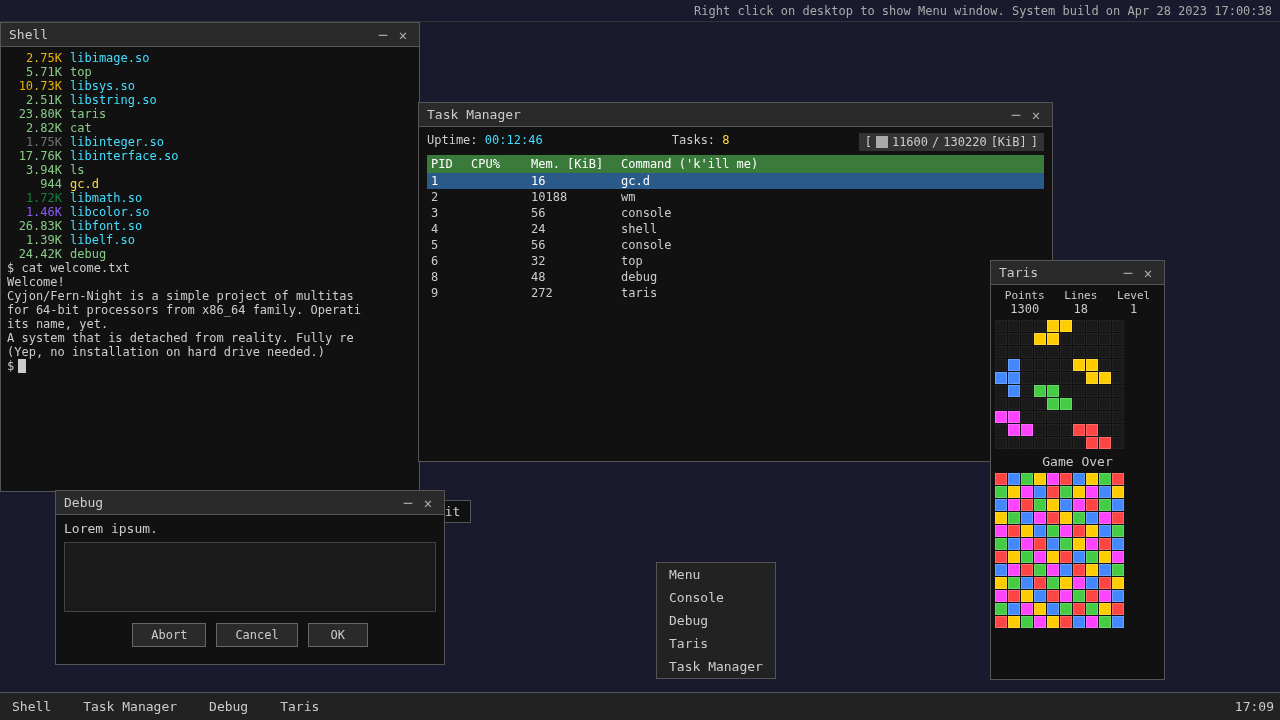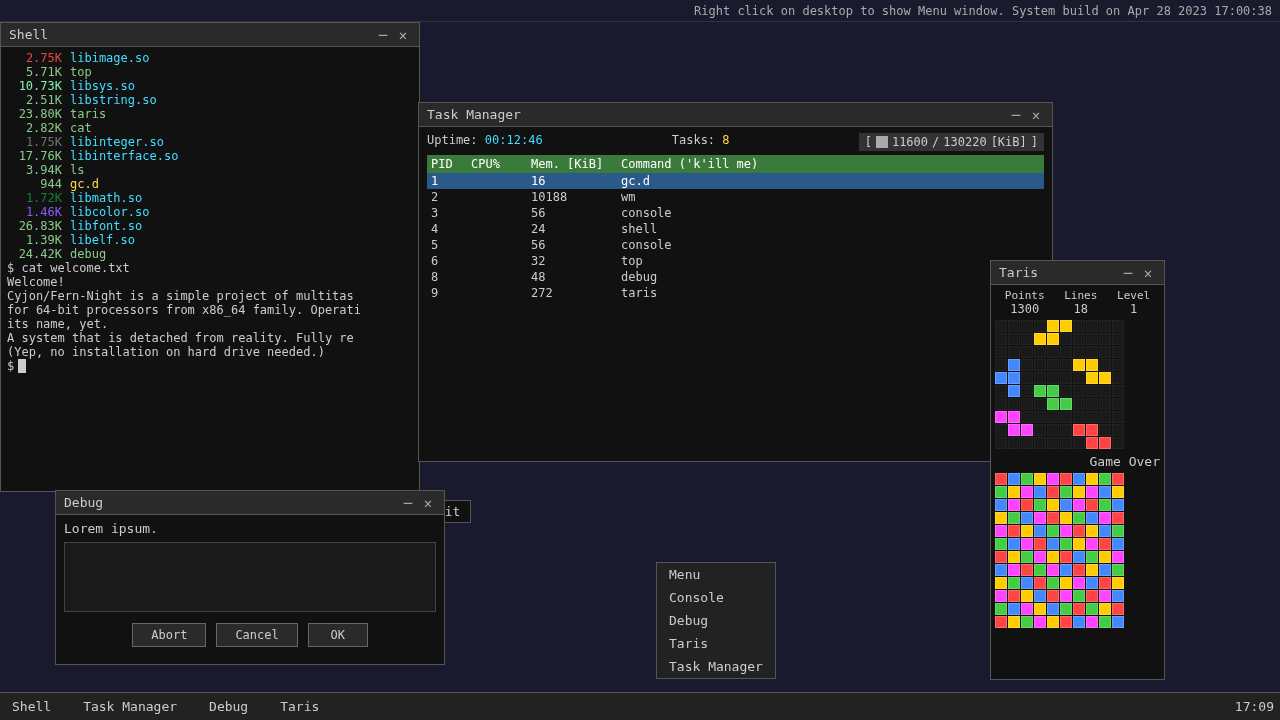--- a/index.html
+++ b/index.html
@@ -230,21 +230,21 @@
       padding: 4px;
     }
     .taris-stats {
       display: flex;
       justify-content: space-around;
       margin-bottom: 4px;
     }
     .taris-stat { text-align: center; font-size: 11px; color: #ccc; }
     .taris-stat-val { color: #ccc; font-size: 12px; }
     .taris-game-over {
-      text-align: right;
+      text-align: center;
       color: #ccc;
       font-size: 13px;
       margin: 4px 0;
     }
 
     
     #context-menu {
       position: absolute;
       left: 656px;
       top: 540px;
@@ -286,29 +286,29 @@
     <div class="window-titlebar">
       <span class="window-title">Shell</span>
       <span class="window-btn">─</span>
       <span class="window-btn">✕</span>
     </div>
     <div class="window-content">
       <div id="shell-content">
 
         <div id="shell-lines">
             <div class="shell-line">
-              <span class="shell-size" style="color:#ef4444">2.75K</span>
+              <span class="shell-size" style="color:#eab308">2.75K</span>
               <span style="color:#44ddff;margin-left:4px">libimage.so</span>
             </div>
             <div class="shell-line">
               <span class="shell-size" style="color:#88cc88">5.71K</span>
               <span style="color:#88cc88;margin-left:4px">top</span>
             </div>
             <div class="shell-line">
-              <span class="shell-size" style="color:#86efac">10.73K</span>
+              <span class="shell-size" style="color:#eab308">10.73K</span>
               <span style="color:#44ddff;margin-left:4px">libsys.so</span>
             </div>
             <div class="shell-line">
               <span class="shell-size" style="color:#88cc88">2.51K</span>
               <span style="color:#44ddff;margin-left:4px">libstring.so</span>
             </div>
             <div class="shell-line">
               <span class="shell-size" style="color:#88cc88">23.80K</span>
               <span style="color:#88cc88;margin-left:4px">taris</span>
             </div>

